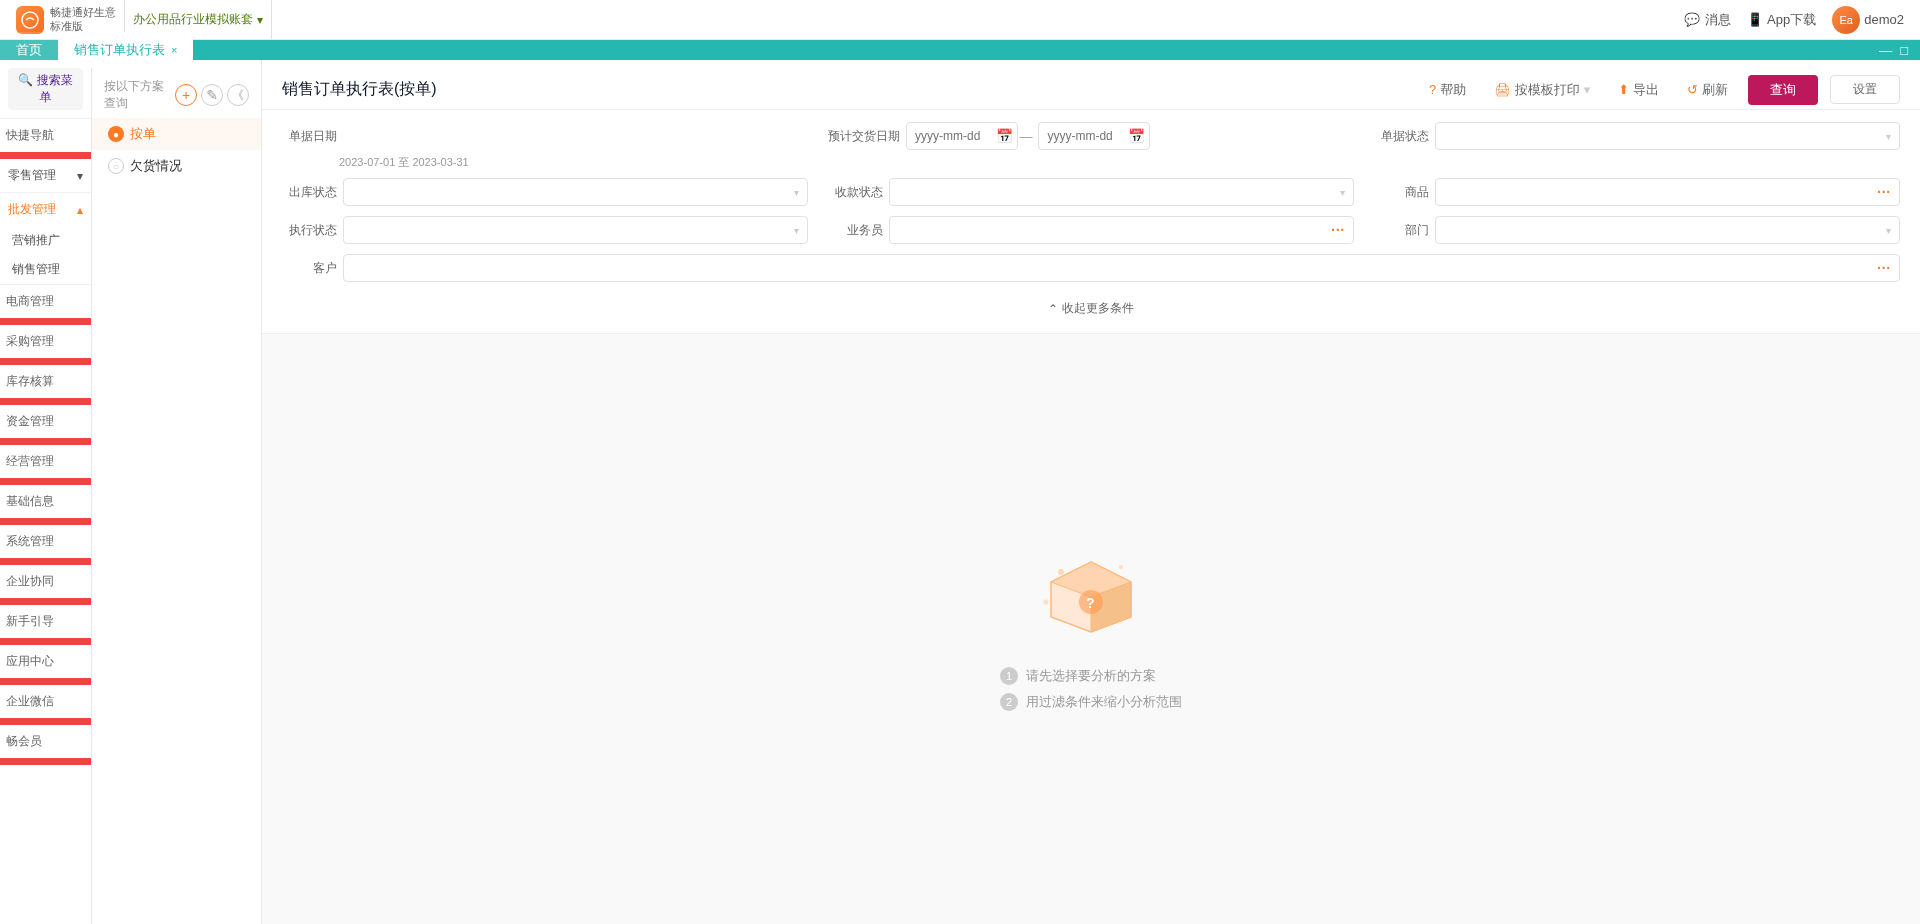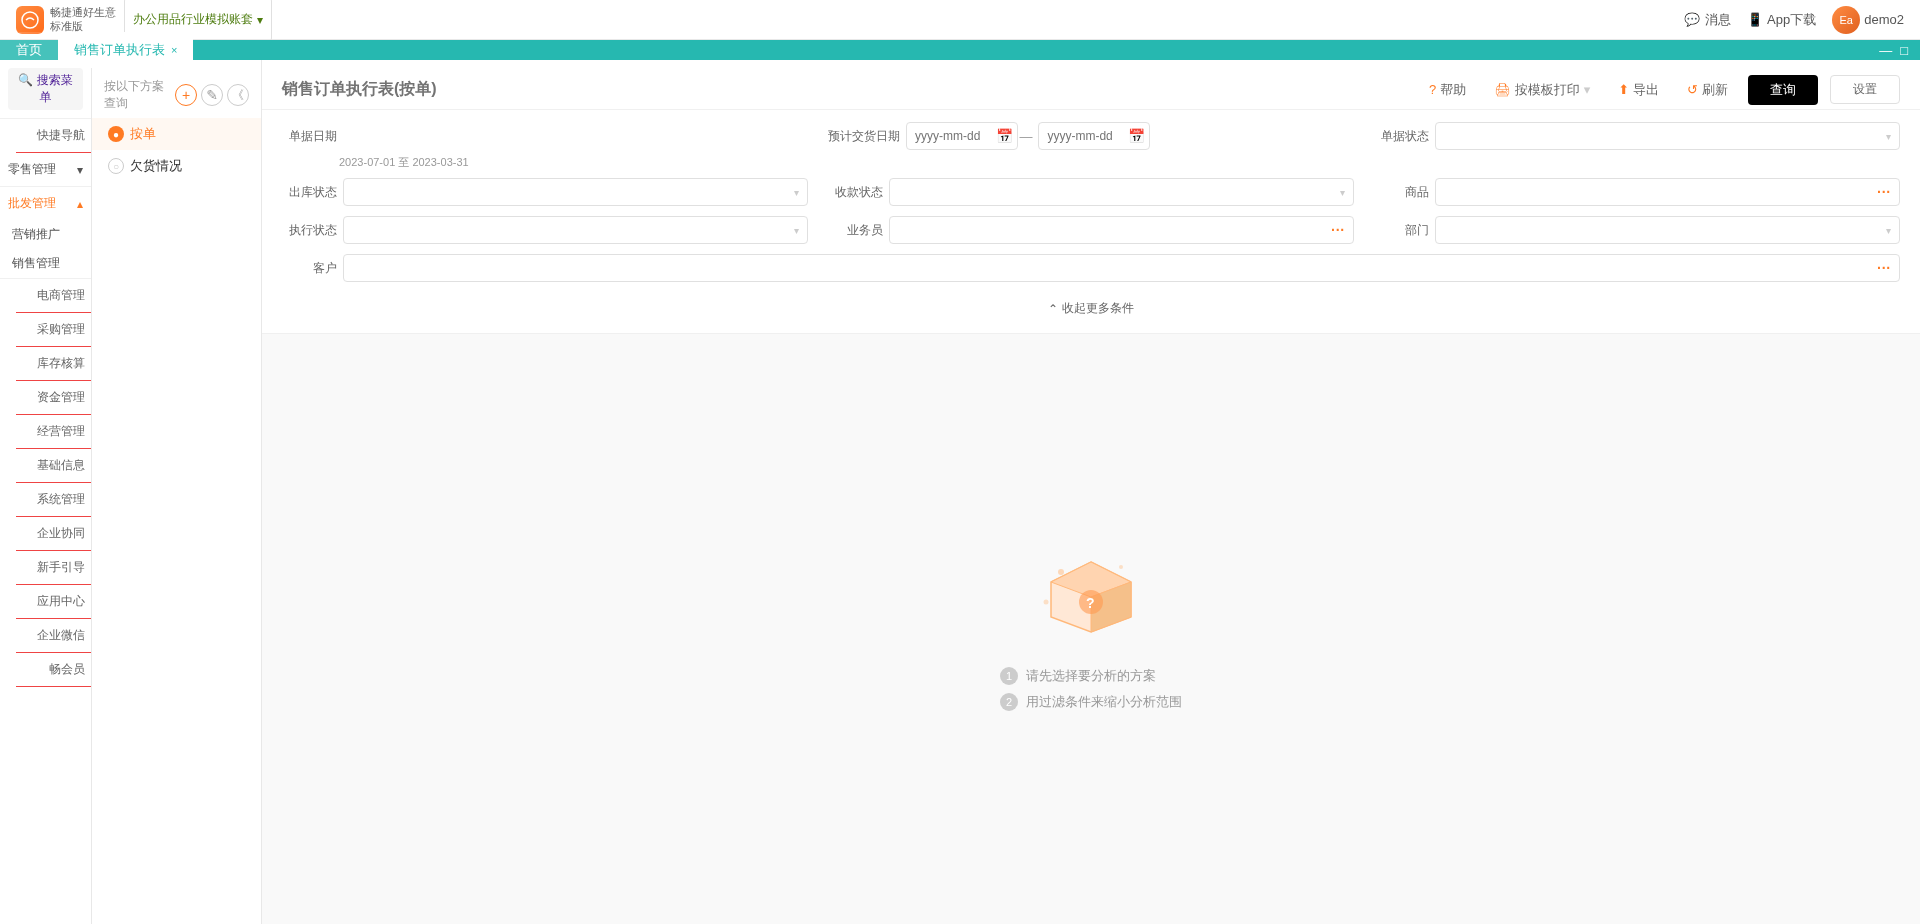--- a/index.html
+++ b/index.html
@@ -150,26 +150,25 @@
       background: #f5f5f5;
       border: none;
       border-radius: 4px;
       color: #4c1d95;
       font-size: 12px;
       cursor: pointer;
       text-align: center;
     }
     .sidebar-nav-item {
       padding: 8px 6px;
-      text-align: right;
+      text-align: left;
       color: #666;
       font-size: 12px;
       cursor: pointer;
-      border-bottom: 1px solid #ef4444;
-      margin-left: 16px;
+      border-bottom: 7px solid #ef4444;
     }
     .sidebar-group {
       border-bottom: 1px solid #f0f0f0;
     }
     .sidebar-group-header {
       padding: 8px 8px;
       display: flex;
       align-items: center;
       justify-content: space-between;
       cursor: pointer;
@@ -248,22 +247,22 @@
       padding: 10px 20px 0 20px;
       border-bottom: 1px solid #f0f0f0;
       display: flex;
       align-items: center;
       justify-content: space-between;
       flex-shrink: 0;
       min-height: 50px;
     }
     .page-title {
       font-size: 16px;
-      font-weight: 700;
-      color: #737373;
+      font-weight: 400;
+      color: #0f172a;
     }
     .page-header-actions {
       display: flex;
       align-items: center;
       gap: 12px;
     }
     .header-btn {
       display: flex;
       align-items: center;
       gap: 4px;
@@ -402,21 +401,21 @@
     }
     .dash { color: #999; padding: 0 2px; }
     .more-btn {
       color: #ff7a23;
       font-size: 14px;
       font-weight: bold;
       cursor: pointer;
     }
 
     .search-btn-primary {
-      background: #000000;
+      background: #be185d;
       color: white;
       border: none;
       border-radius: 4px;
       padding: 6px 20px;
       font-size: 13px;
       cursor: pointer;
       width: 70px;
     }
     .settings-btn {
       background: #fff;

